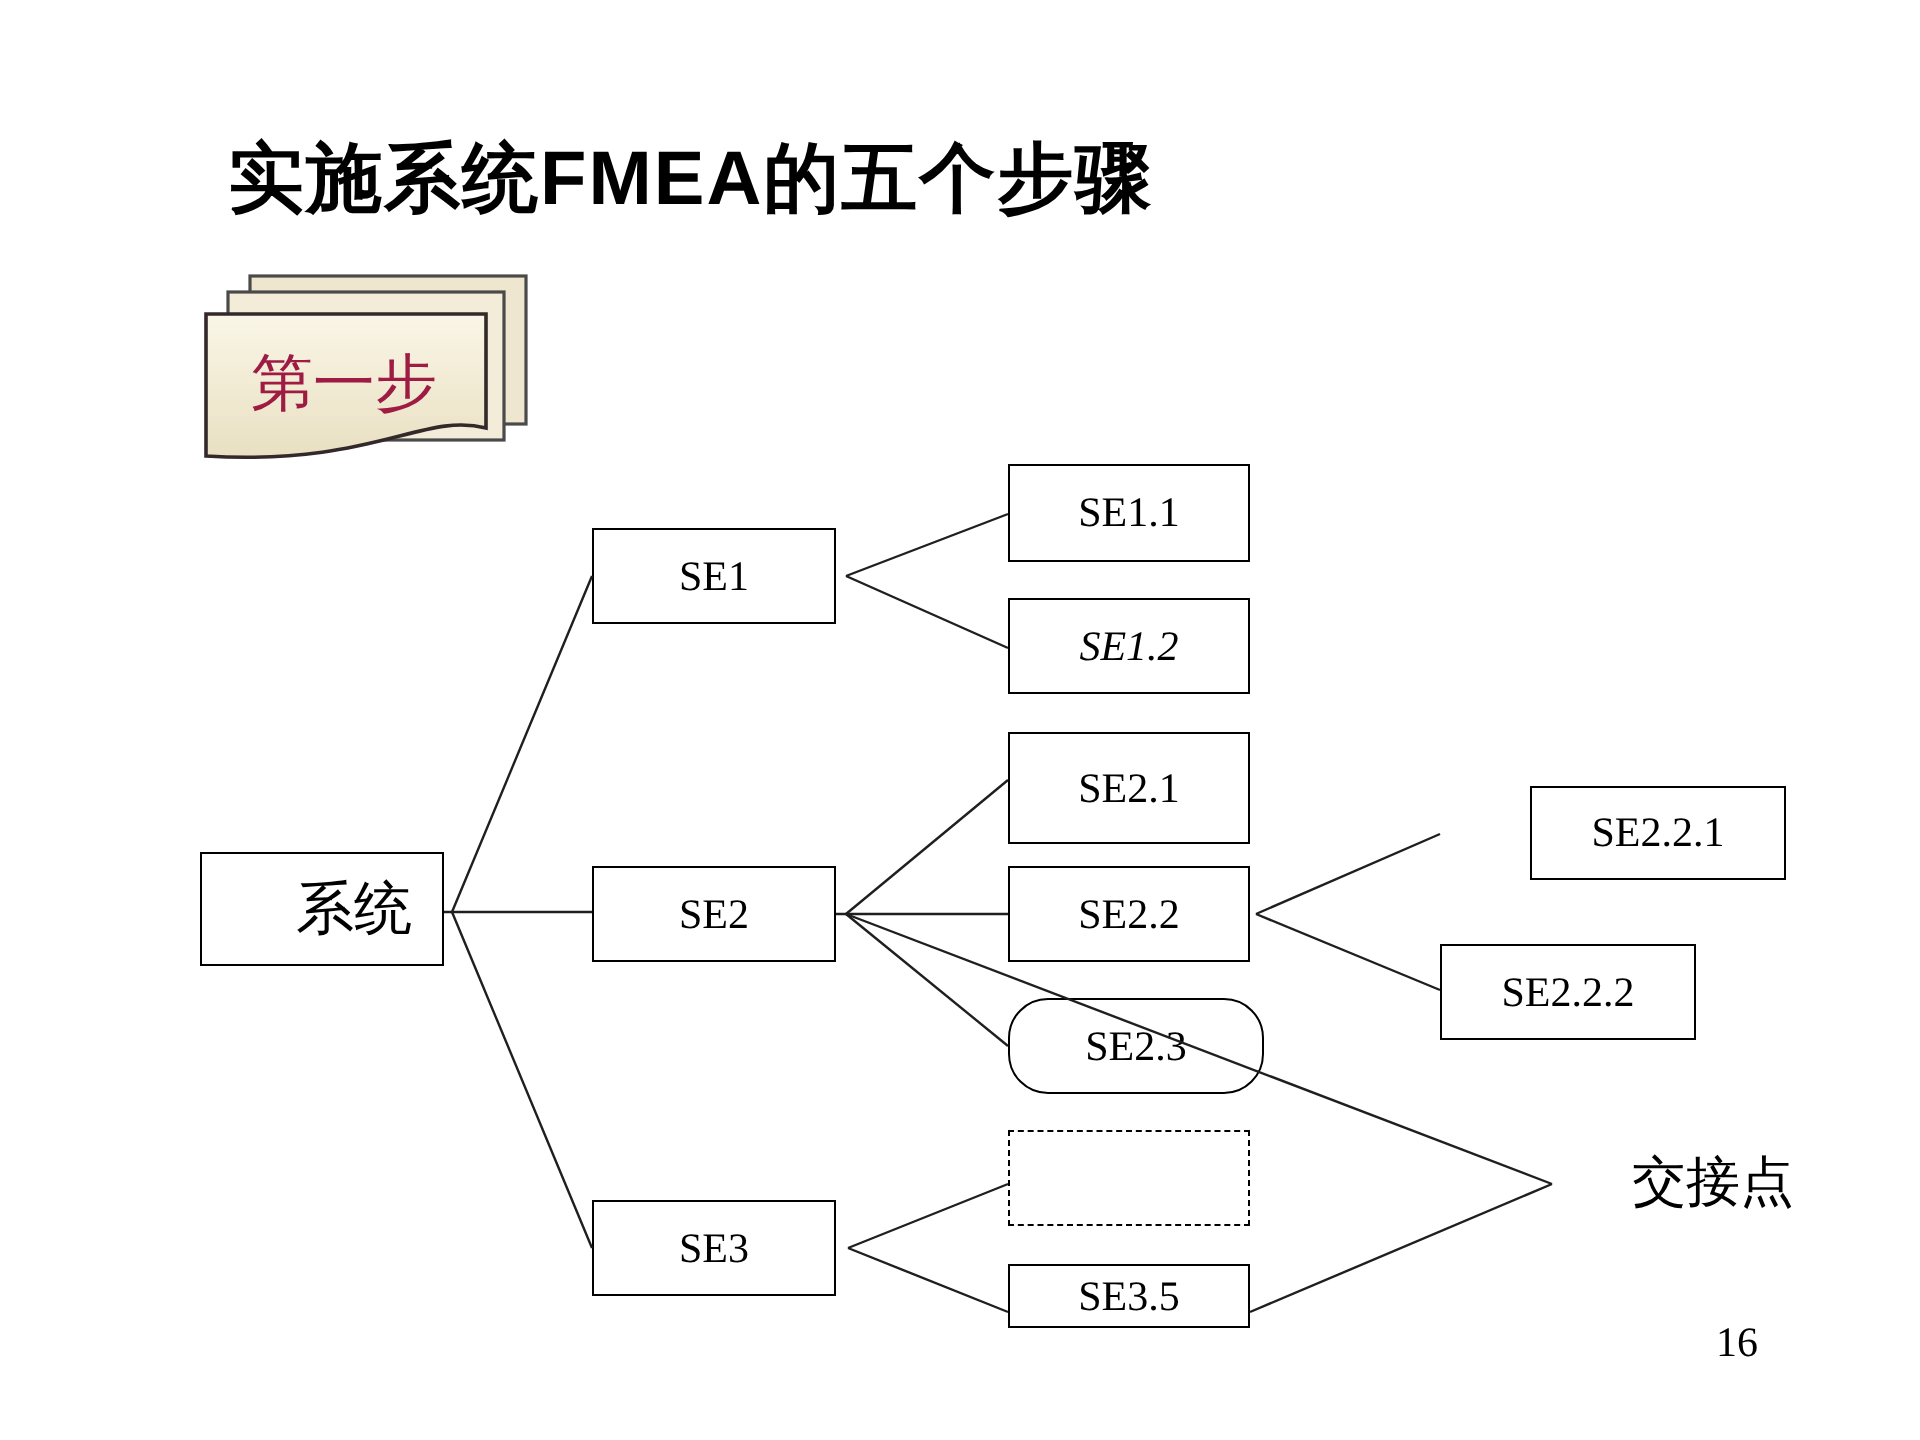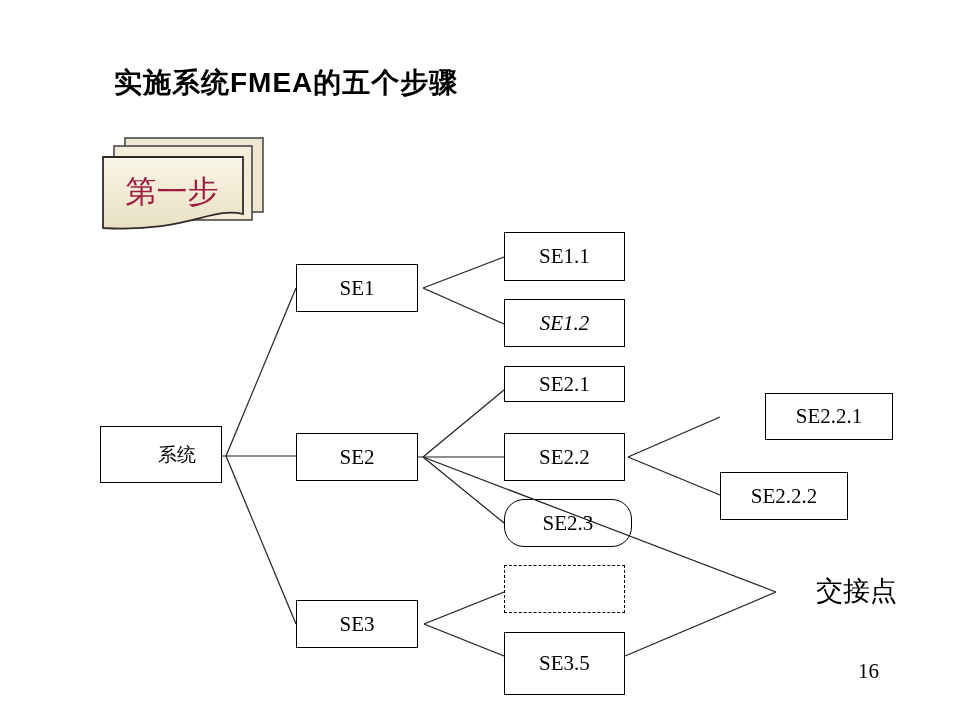--- a/index.html
+++ b/index.html
@@ -3,35 +3,35 @@
 <meta charset="utf-8">
 <style>
   html,body{margin:0;padding:0;background:#ffffff;}
   .slide{
     position:relative;width:960px;height:720px;background:#ffffff;
     overflow:hidden;font-family:"Liberation Serif",serif;color:#000;
   }
   .title{
     position:absolute;left:114px;top:64px;
     font-family:"Liberation Sans",sans-serif;font-weight:bold;
-    font-size:28px;letter-spacing:1px;white-space:nowrap;
+    font-size:38px;letter-spacing:1px;white-space:nowrap;
   }
   .subtitle{
     position:absolute;left:339px;top:170px;
     font-family:"Liberation Sans",sans-serif;font-weight:bold;
     font-size:27px;white-space:nowrap;
   }
   .node{
     position:absolute;box-sizing:border-box;
     border:1.5px solid #000;background:#fff;
     display:flex;align-items:center;justify-content:center;
     font-size:21px;font-family:"Liberation Serif",serif;
   }
   .node.dashed{border:1px dashed #000;}
-  .node.root{font-size:19px;padding-left:32px;}
+  .node.root{font-size:29px;padding-left:32px;}
   .annotation{
     position:absolute;left:792px;top:573px;
     font-size:27px;white-space:nowrap;margin-left:24px;
   }
   .pagenum{
     position:absolute;left:858px;top:659px;font-size:21px;
   }
   .stepcard{position:absolute;left:95px;top:132px;}
   .connectors{
     position:absolute;left:0;top:0;width:960px;height:720px;
@@ -60,25 +60,25 @@
 
 
   <div class="node root" style="left:100px;top:426px;width:122px;height:57px;">系统</div>
 
   <div class="node" style="left:296px;top:264px;width:122px;height:48px;">SE1</div>
   <div class="node" style="left:296px;top:433px;width:122px;height:48px;">SE2</div>
   <div class="node" style="left:296px;top:600px;width:122px;height:48px;">SE3</div>
 
   <div class="node" style="left:504px;top:232px;width:121px;height:49px;">SE1.1</div>
   <div class="node" style="left:504px;top:299px;width:121px;height:48px;font-style:italic;">SE1.2</div>
-  <div class="node" style="left:504px;top:366px;width:121px;height:36px;">SE2.1</div>
+  <div class="node" style="left:504px;top:366px;width:121px;height:56px;">SE2.1</div>
   <div class="node" style="left:504px;top:433px;width:121px;height:48px;">SE2.2</div>
   <div class="node" style="left:504px;top:499px;width:128px;height:48px;border-radius:20px;">SE2.3</div>
   <div class="node dashed" style="left:504px;top:565px;width:121px;height:48px;"></div>
-  <div class="node" style="left:504px;top:632px;width:121px;height:63px;">SE3.5</div>
+  <div class="node" style="left:504px;top:632px;width:121px;height:32px;">SE3.5</div>
 
   <div class="node" style="left:720px;top:393px;width:128px;height:47px;margin-left:45px;">SE2.2.1</div>
   <div class="node" style="left:720px;top:472px;width:128px;height:48px;">SE2.2.2</div>
 
   <svg class="connectors" width="960" height="720" viewBox="0 0 960 720">
     <g stroke="#1f1f1f" stroke-width="1.2" fill="none">
       <line x1="226" y1="456" x2="296" y2="288"></line>
       <line x1="222" y1="456" x2="296" y2="456"></line>
       <line x1="226" y1="456" x2="296" y2="624"></line>
 

